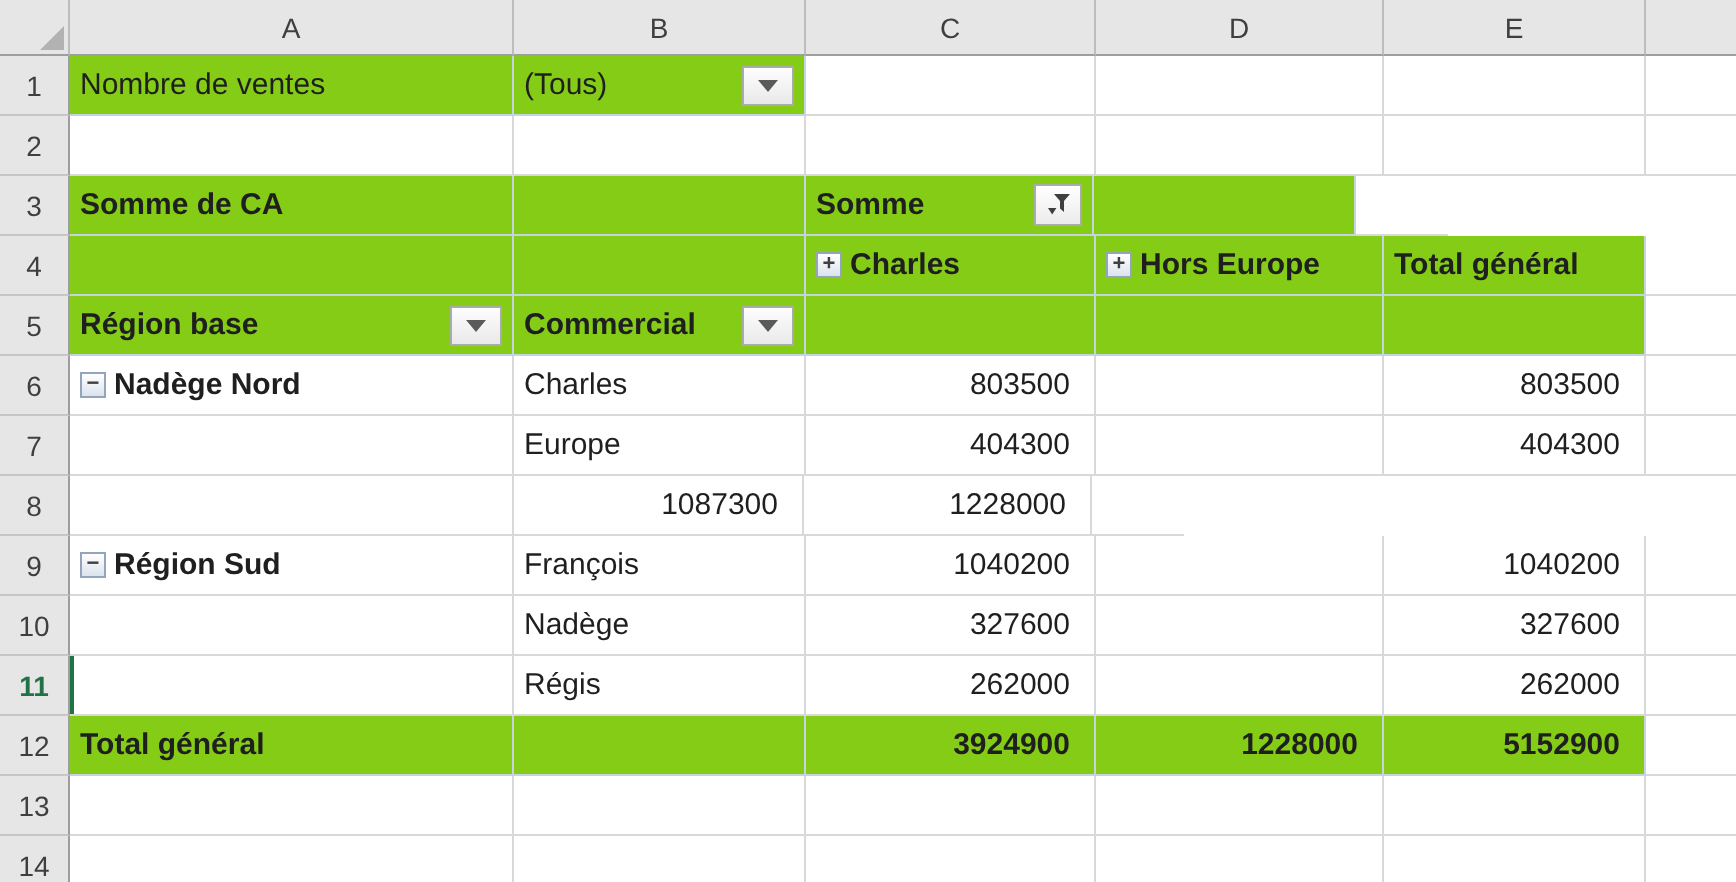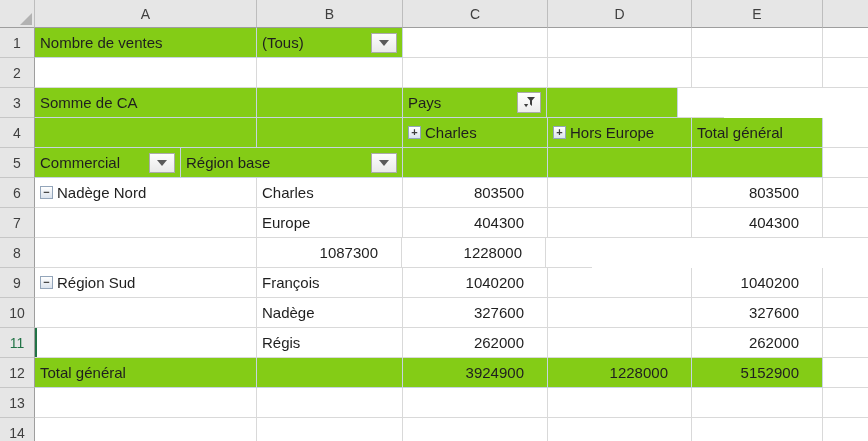--- a/index.html
+++ b/index.html
@@ -19,29 +19,29 @@
   .w-d  { width: 144px; flex: none; }
   .w-e  { width: 131px; flex: none; }
   .w-f  { width: 46px;  flex: none; border-right: none !important; }
 
   .cell { height: 30px; display: flex; align-items: center;
           padding: 0 5px; overflow: hidden; white-space: nowrap;
           border-right: 1px solid #d9d9d9; border-bottom: 1px solid #d9d9d9;
           background: #fff; }
 
   .blu { background: #84cc16; border-right-color: #c6d3e1; border-bottom-color: #c6d3e1; }
-  .b   { font-weight: normal; text-align: right; }
-  .num { justify-content: flex-end; padding-right: 23px; }
+  .b   { font-weight: bold; text-align: right; }
+  .num { justify-content: flex-end; padding-right: 12px; }
 
   
   .ch, .rh { background: #e6e6e6; color: #3f3f3f; font-size: 14px;
              justify-content: center; padding: 0; }
   .ch { height: 28px; border-right: 1px solid #bdbdbd; border-bottom: 1px solid #9e9e9e; }
   .rh { border-right: 1px solid #9e9e9e; border-bottom: 1px solid #c6c6c6; }
-  .rh.active { color: #217346; }
+  .rh.active { color: #217346; font-weight: bold; }
 
   .corner { position: relative; }
   .corner .tri-corner { position: absolute; right: 2px; bottom: 2px; width: 0; height: 0;
                         border-style: solid; border-width: 0 0 12px 12px;
                         border-color: transparent transparent #b2b2b2 transparent; }
 
   
   .dd-btn { width: 26px; height: 20px; margin-left: auto; flex: none;
             background: linear-gradient(#fdfdfd, #e9e9e9);
             border: 1px solid #ababab; display: flex; align-items: center;
@@ -109,21 +109,21 @@
     <div class="cell w-f"></div>
   </div>
 
   <div class="row">
     <div class="cell rh w-rh">3</div>
     <div class="cell blu w-a">
         <span class="b">Somme de CA</span>
       </div>
     <div class="cell blu w-b"></div>
     <div class="cell blu w-d">
-      <span class="b">Pays</span>
+      <span class="b">Somme</span>
       <span class="flt-btn">
         <svg width="13" height="13" viewBox="0 0 13 13">
             <path d="M4 1 h8 l-3 3.5 v5.5 l-2 -1.7 v-3.8 z" fill="#3f3f3f"></path>
             <path d="M1 8 h4.2 l-2.1 3.2 z" fill="#3f3f3f"></path>
           </svg>
       </span>
     </div>
     <div class="cell blu w-e"></div>
     <div class="cell w-f"></div>
   </div>
@@ -141,32 +141,32 @@
       <span class="b">Hors Europe</span>
     </div>
     <div class="cell blu w-e">
         <span class="b">Total général</span>
       </div>
     <div class="cell w-f"></div>
   </div>
 
   <div class="row">
     <div class="cell rh w-rh">5</div>
+    <div class="cell blu w-a">
+      <span class="b">Région base</span>
+      <span class="dd-btn">
+          <span class="tri"></span>
+        </span>
+    </div>
     <div class="cell blu w-b">
       <span class="b">Commercial</span>
       <span class="dd-btn">
           <span class="tri"></span>
         </span>
     </div>
-    <div class="cell blu w-a">
-      <span class="b">Région base</span>
-      <span class="dd-btn">
-          <span class="tri"></span>
-        </span>
-    </div>
     <div class="cell blu w-c"></div>
     <div class="cell blu w-d"></div>
     <div class="cell blu w-e"></div>
     <div class="cell w-f"></div>
   </div>
 
   <div class="row">
     <div class="cell rh w-rh">6</div>
     <div class="cell w-a">
       <span class="pm">−</span>

